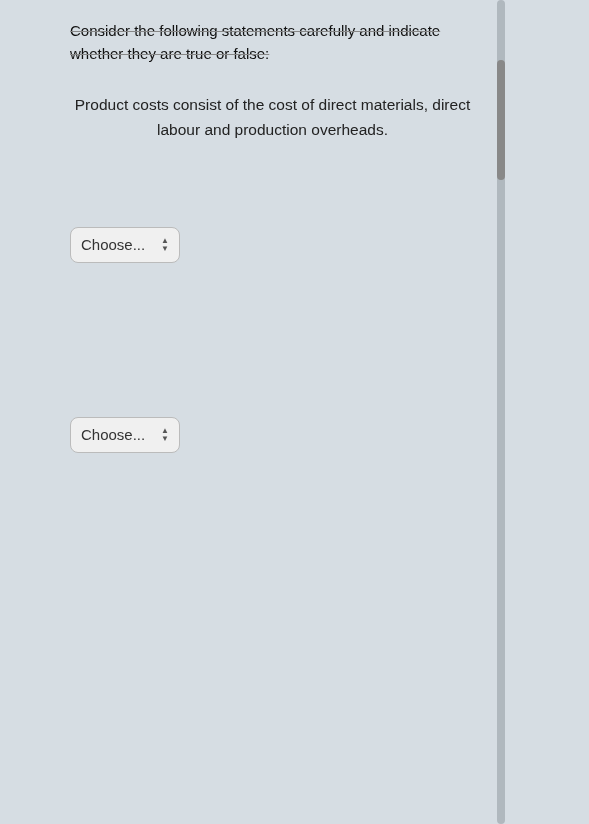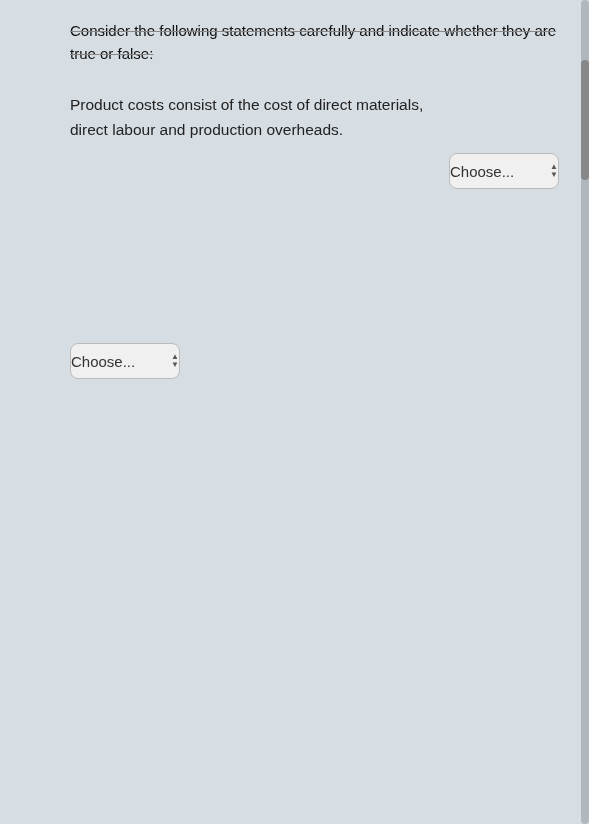--- a/index.html
+++ b/index.html
@@ -12,58 +12,60 @@
       width: 589px;
       min-height: 824px;
       background-color: #d6dde3;
       font-family: Arial, sans-serif;
       font-size: 16px;
       color: #222;
       overflow-x: hidden;
     }
 
     .page-container {
-      width: 589px;
+      width: 505px;
       min-height: 824px;
       background-color: #d6dde3;
       padding: 20px 30px 20px 70px;
       position: relative;
     }
 
     .instruction-text {
       font-size: 15px;
       color: #111;
       line-height: 1.5;
       margin-bottom: 28px;
       text-decoration: line-through;
       text-decoration-color: #888;
     }
 
     .question-block {
       display: flex;
+      flex-direction: column;
       align-items: flex-start;
       margin-bottom: 24px;
       gap: 24px;
+      text-align: center;
     }
 
     .question-text {
       font-size: 15.5px;
       color: #222;
       line-height: 1.6;
       flex: 1;
     }
 
     .choose-dropdown {
       display: flex;
       align-items: center;
       justify-content: space-between;
       background-color: #f0f0f0;
       border: 1.5px solid #bbb;
       border-radius: 8px;
-      padding: 6px 0;
+      padding: 6px 10px;
       min-width: 110px;
       cursor: pointer;
       font-size: 15px;
       color: #333;
       white-space: nowrap;
       margin-top: 60px;
       flex-shrink: 0;
       height: 36px;
     }
 

